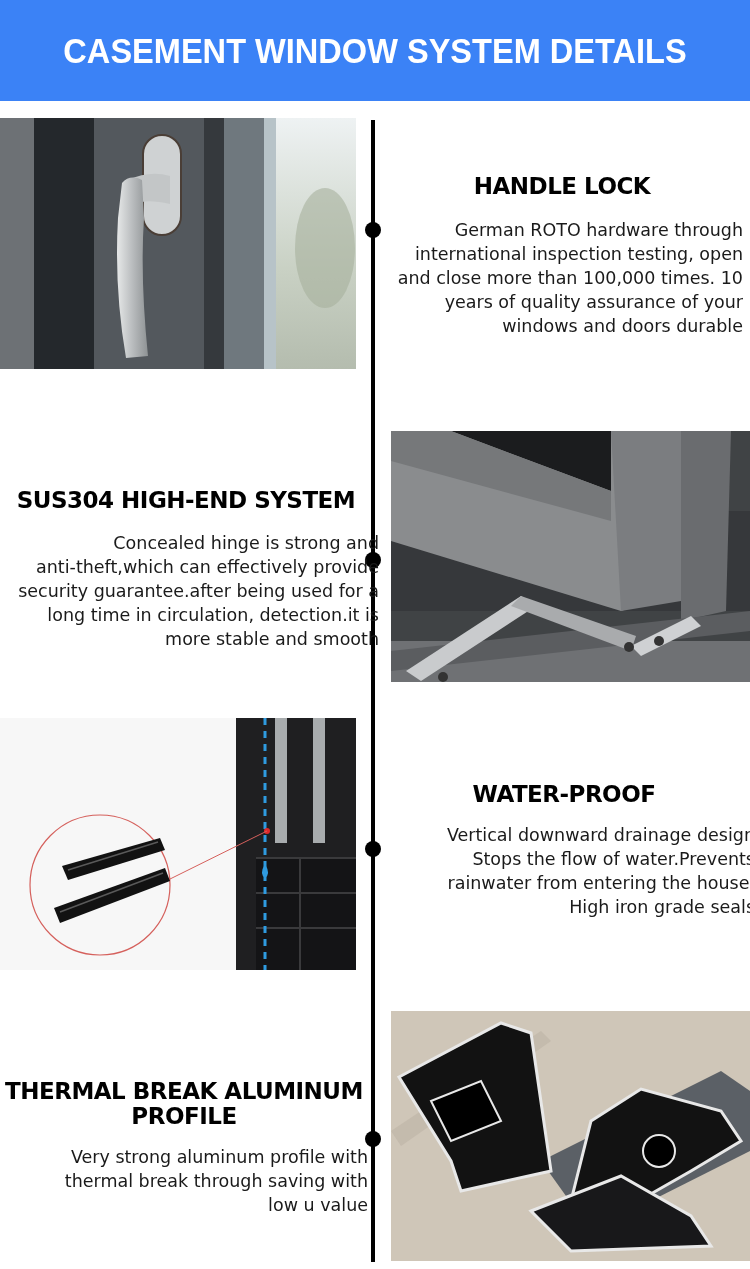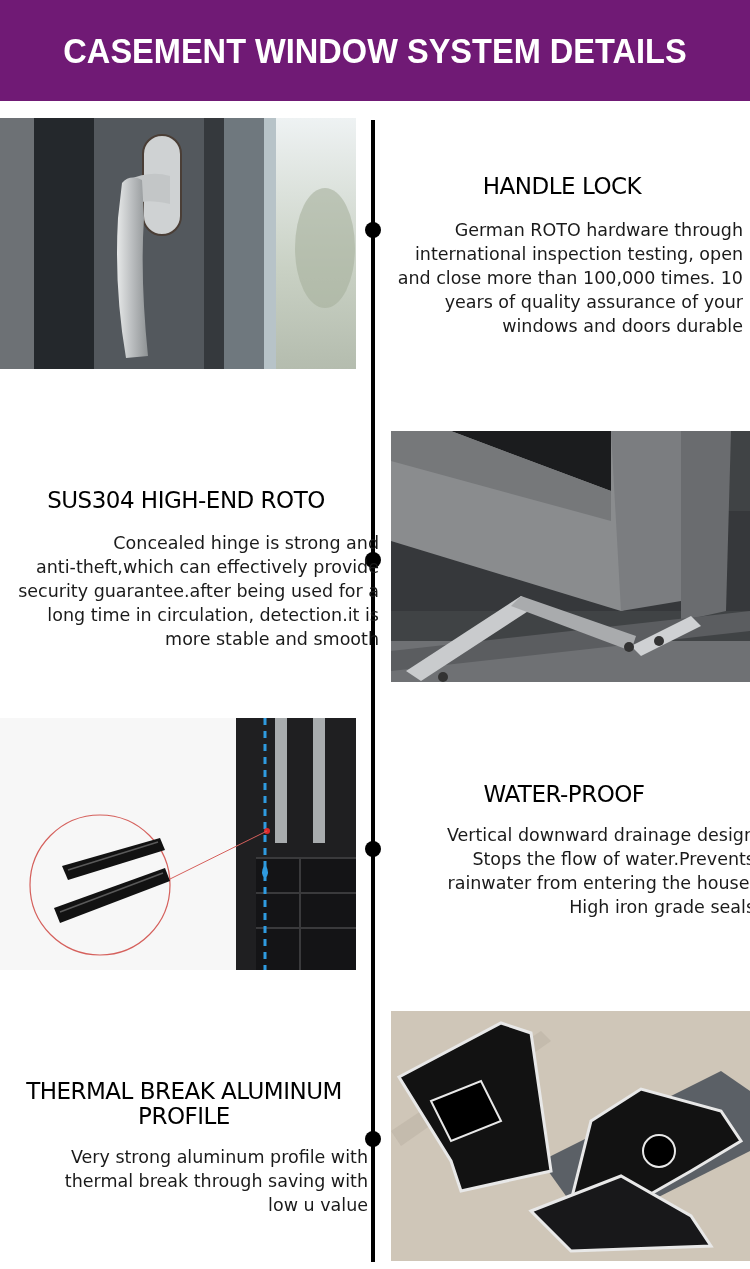--- a/index.html
+++ b/index.html
@@ -1,25 +1,25 @@
 <!DOCTYPE html>
 <html><head>
 <meta charset="utf-8">
 <style>
   html, body { margin:0; padding:0; }
   body { width:750px; height:1269px; background:#ffffff; position:relative; overflow:hidden;
          font-family:"DejaVu Sans", sans-serif; }
-  .banner { position:absolute; left:0; top:0; width:750px; height:101px; background:#701a75; }
+  .banner { position:absolute; left:0; top:0; width:750px; height:101px; background:#3b82f6; }
   .banner-title { position:absolute; left:0; top:0; width:750px; height:101px; line-height:101px;
          text-align:center; color:#ffffff; font-family:"Liberation Sans", sans-serif; font-weight:bold;
          font-size:35px; letter-spacing:0px; transform:scaleX(0.93); }
   .timeline { position:absolute; left:371px; top:120px; width:4px; height:1142px; background:#000; }
   .dot { position:absolute; width:16px; height:16px; border-radius:50%; background:#000; left:365px; }
   .photo { position:absolute; overflow:hidden; }
-  .heading { position:absolute; text-align:center; font-family:"DejaVu Sans", sans-serif; font-weight:normal;
+  .heading { position:absolute; text-align:center; font-family:"DejaVu Sans", sans-serif; font-weight:bold;
          color:#000; font-size:23px; line-height:25px; letter-spacing:-0.5px; }
   .desc { position:absolute; text-align:right; font-family:"DejaVu Sans", sans-serif; color:#1a1a1a;
          font-size:17.5px; line-height:24px; white-space:pre-line; }
 </style>
 </head>
 <body>
 
 <div class="banner">
   <div class="banner-title">CASEMENT WINDOW SYSTEM DETAILS</div>
 </div>
@@ -58,21 +58,21 @@
     <path d="M122 65 Q130 56 142 62 L144 100 Q140 160 148 238 L126 240 Q114 170 118 100 Z" fill="url(#hg)"></path>
   </svg>
 </div>
 <div class="heading" style="left:392px;top:174px;width:340px;">HANDLE LOCK</div>
 <div class="desc" style="left:385px;top:218px;width:358px;">German ROTO hardware through
 international inspection testing, open
 and close more than 100,000 times. 10
 years of quality assurance of your
 windows and doors durable</div>
 
-<div class="heading" style="left:0;top:488px;width:372px;">SUS304 HIGH-END ROTO</div>
+<div class="heading" style="left:0;top:488px;width:372px;">SUS304 HIGH-END SYSTEM</div>
 <div class="desc" style="left:11px;top:531px;width:368px;">Concealed hinge is strong and
 anti-theft,which can effectively provide
 security guarantee.after being used for a
 long time in circulation, detection.it is
 more stable and smooth</div>
 <div class="photo" style="left:391px;top:431px;width:359px;height:251px;">
   <svg width="359" height="251" viewBox="0 0 359 251">
     <rect width="359" height="251" fill="#3d3f41"></rect>
     <rect x="0" y="80" width="359" height="100" fill="#2e3033"></rect>
     <path d="M0 0 L359 0 L359 251 L0 251 Z" fill="#4a4c4f" opacity="0.3"></path>

